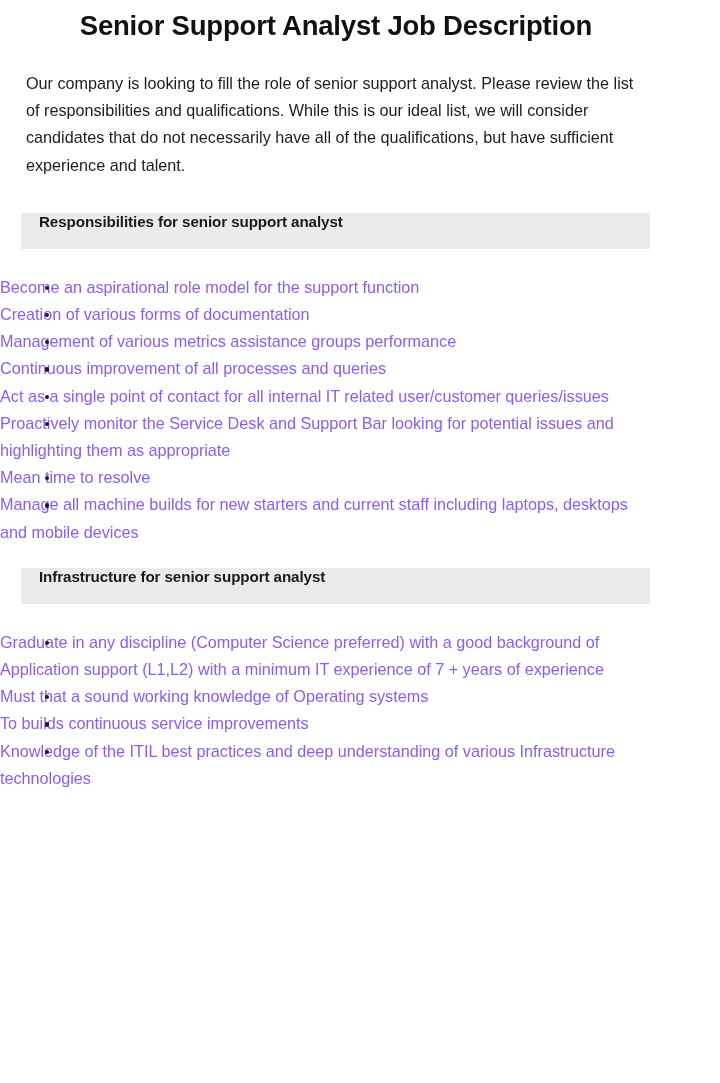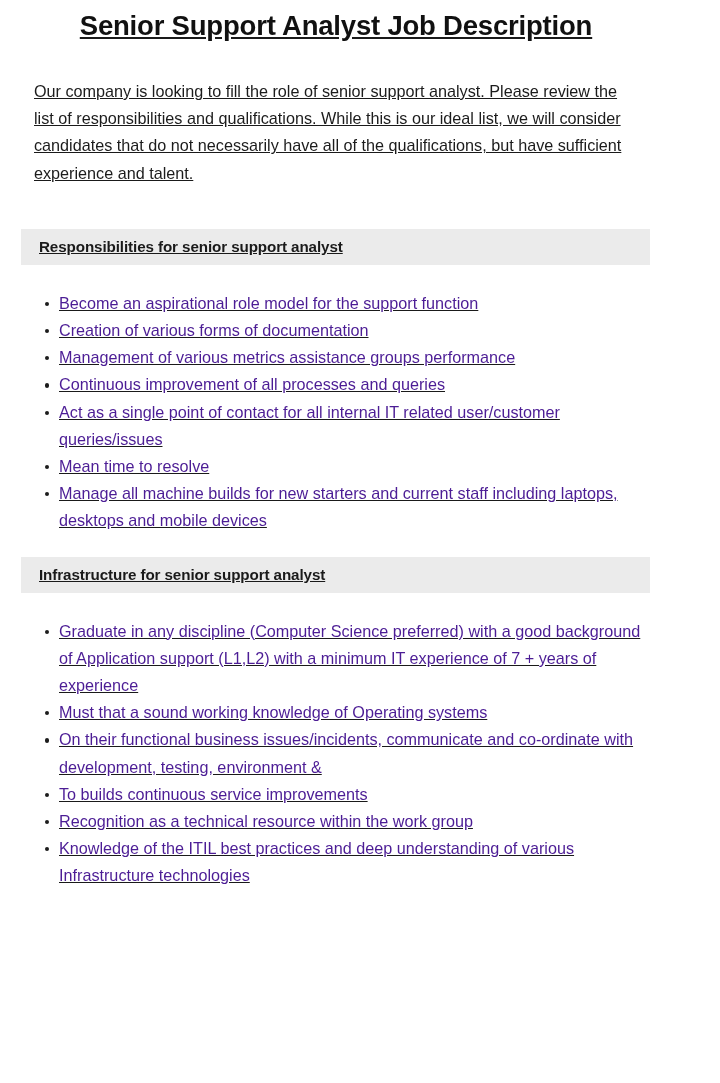--- a/index.html
+++ b/index.html
@@ -13,52 +13,51 @@
     font-family: "Liberation Sans", sans-serif;
     color: #1a1a1a;
     -webkit-font-smoothing: antialiased;
     overflow: hidden;
   }
   .page {
     width: 672px;
     height: 1083px;
     position: relative;
     box-sizing: border-box;
-    text-decoration: underline;
   }
 
   
   .doc-title {
     font-size: 27.5px;
     font-weight: bold;
     text-align: center;
     color: #111111;
     letter-spacing: -0.2px;
     margin: 0;
     padding: 8px 20px 0 20px;
     line-height: 36px;
   }
 
   
   .intro {
-    margin: 12px;
+    margin: 4px;
     padding: 22px 21px 0 22px;
     font-size: 16.2px;
     line-height: 27.2px;
     color: #1c1c1c;
     text-align: left;
   }
 
   
   .section-band {
     background: #ebebeb;
     margin: 0 22px 0 21px;
     height: 36px;
     display: flex;
-    align-items: center;
+    align-items: flex-start;
     box-sizing: border-box;
     padding-left: 18px;
   }
   .section-band-label {
     font-size: 15.2px;
     font-weight: bold;
     color: #1a1a1a;
     letter-spacing: -0.1px;
   }
   .band-spacer-before-resp { height: 30px; }
@@ -67,22 +66,21 @@
   
   ul.bullets {
     list-style: none;
     margin: 0;
     padding: 0;
   }
   ul.bullets li {
     position: relative;
     font-size: 16.2px;
     line-height: 27.2px;
-    color: #4c1d95;
-    padding-left: 59px;
+    color: #8b5cf6;
     padding-right: 26px;
     margin: 0;
   }
   ul.bullets li::before {
     content: "";
     position: absolute;
     left: 45px;
     top: 12px;
     width: 4.2px;
     height: 4.2px;
@@ -107,34 +105,33 @@
   </div>
 
   <div class="list-gap-top"></div>
 
   <ul class="bullets" id="responsibilities-list">
       <li>Become an aspirational role model for the support function</li>
       <li>Creation of various forms of documentation</li>
       <li>Management of various metrics assistance groups performance</li>
       <li>Continuous improvement of all processes and queries</li>
       <li>Act as a single point of contact for all internal IT related user/customer queries/issues</li>
+      <li>Proactively monitor the Service Desk and Support Bar looking for potential issues and highlighting them as appropriate</li>
       <li>Mean time to resolve</li>
       <li>Manage all machine builds for new starters and current staff including laptops, desktops and mobile devices</li>
     </ul>
 
   <div class="band-spacer-before-qual"></div>
 
   <div class="section-band">
     <span class="section-band-label">Infrastructure for senior support analyst</span>
   </div>
 
   <div class="list-gap-top"></div>
 
   <ul class="bullets" id="qualifications-list">
       <li>Graduate in any discipline (Computer Science preferred) with a good background of Application support (L1,L2) with a minimum IT experience of 7 + years of experience</li>
       <li>Must that a sound working knowledge of Operating systems</li>
-      <li>On their functional business issues/incidents, communicate and co-ordinate with development, testing, environment &amp;</li>
       <li>To builds continuous service improvements</li>
-      <li>Recognition as a technical resource within the work group</li>
       <li>Knowledge of the ITIL best practices and deep understanding of various Infrastructure technologies</li>
     </ul>
 
 </div>
 
 </body></html>

